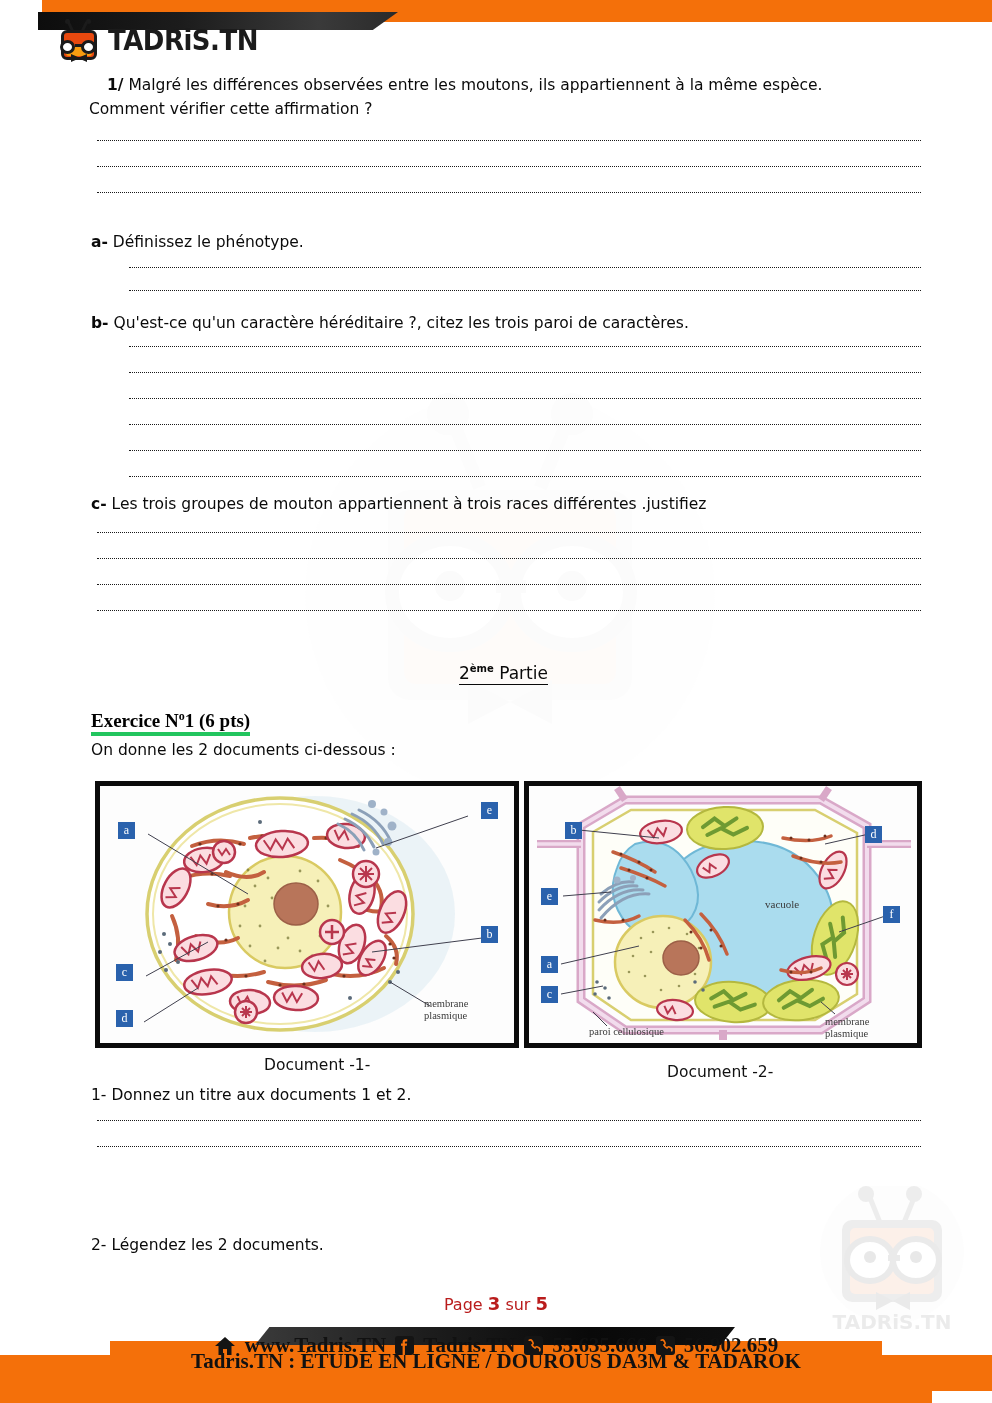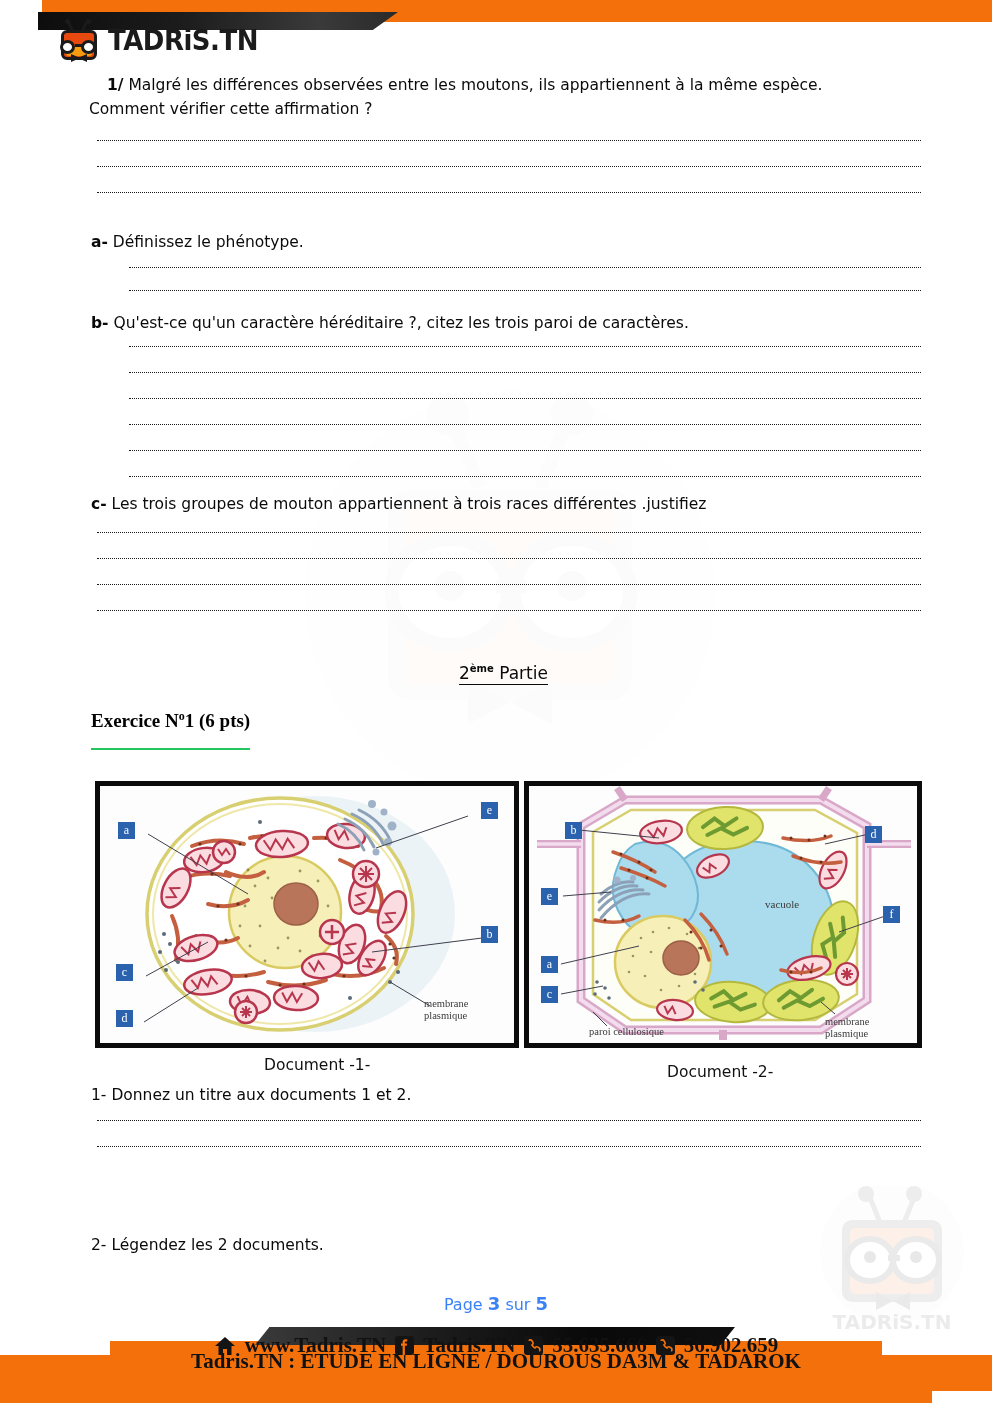--- a/index.html
+++ b/index.html
@@ -82,21 +82,21 @@
   
   .partie {
     position:absolute; font-size:17px; color:#0a0a0a;
     border-bottom:1.6px solid #0a0a0a; padding-bottom:1px;
   }
   .partie sup { font-size:10px;font-weight:bold; }
 
   .exercice {
     position:absolute; font-family:"Liberation Serif", serif;
     font-weight:bold; font-size:19px; color:#000;
-    border-bottom:2px solid #22c55e; padding-bottom:16px;
+    border-bottom:4px solid #22c55e; padding-bottom:0px;
   }
   .exercice sup{ font-size:12px; vertical-align:super; }
 
   
   .figbox {
     position:absolute; border:5px solid #0b0b0b; background:#fbfbfb;
     overflow:hidden;
   }
   .fig-caption {
     position:absolute; font-size:15.5px; color:#111;
@@ -114,21 +114,21 @@
   }
 
   
   .wm {
     position:absolute; opacity:0.30; z-index:0; pointer-events:none;
   }
 
   
   .page-num {
     position:absolute; width:992px; text-align:center; top:1293px;
-    font-family:"DejaVu Sans", sans-serif; font-size:16px; color:#3b82f6;
+    font-family:"DejaVu Sans", sans-serif; font-size:16px; color:#b91c1c;
   }
   .page-num b{ font-size:18px; }
 
   .foot-black {
     position:absolute; left:255px; top:1327px; width:480px; height:18px;
     background: linear-gradient(90deg,#3a3a3a 0%,#1d1d1d 35%,#090909 70%,#0f0f0f 100%);
     clip-path: polygon(3% 0, 100% 0, 97% 100%, 0% 100%);
     z-index:4;
   }
   .foot-orange {
@@ -257,20 +257,21 @@
   <div class="dots" style="left:97px; top:528px; width:824px;"></div>
   <div class="dots" style="left:97px; top:554px; width:824px;"></div>
 
   <div class="partie" style="left:459px; top:607px;">
     <span>2</span><sup>ème</sup><span> Partie</span>
   </div>
 
   <div class="exercice" style="left:91px; top:653px;">
     <span>Exercice N</span><sup>o</sup><span>1 (6 pts)</span>
   </div>
+  <div class="row q" style="left:91px; top:683px;">On donne les 2 documents ci-dessous :</div>
 
   <div class="figbox" style="left:95px; top:725px; width:424px; height:267px;">
     <svg width="414" height="257" viewBox="0 0 414 257" style="display:block">
       <rect x="0" y="0" width="414" height="257" fill="#fdfdfd"></rect>
 
       <ellipse cx="215" cy="128" rx="140" ry="118" fill="#e8f1f6" opacity="0.85"></ellipse>
 
       <ellipse cx="180" cy="128" rx="133" ry="116" fill="#ffffff" stroke="#d8cf70" stroke-width="3.5"></ellipse>
       <ellipse cx="180" cy="128" rx="127" ry="110" fill="#ffffff" stroke="#efe7a8" stroke-width="2"></ellipse>
 

